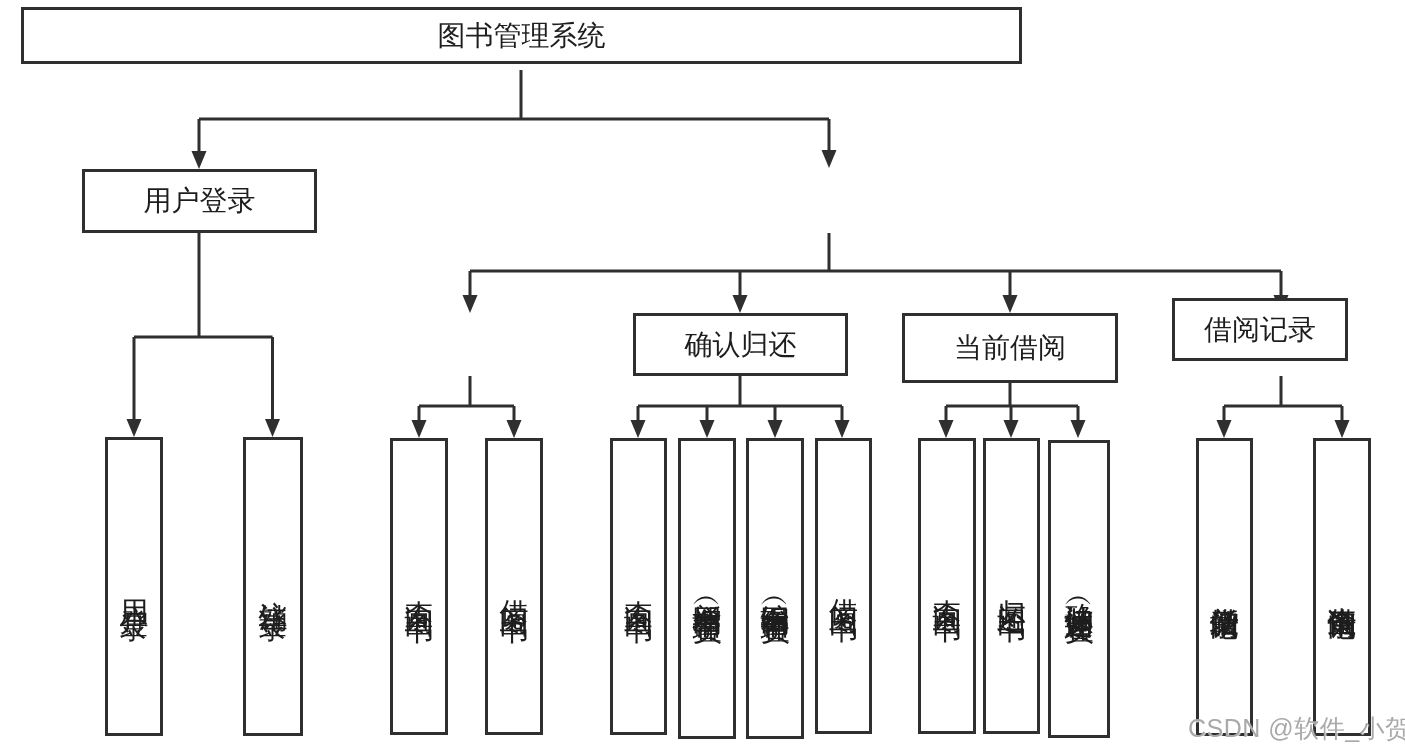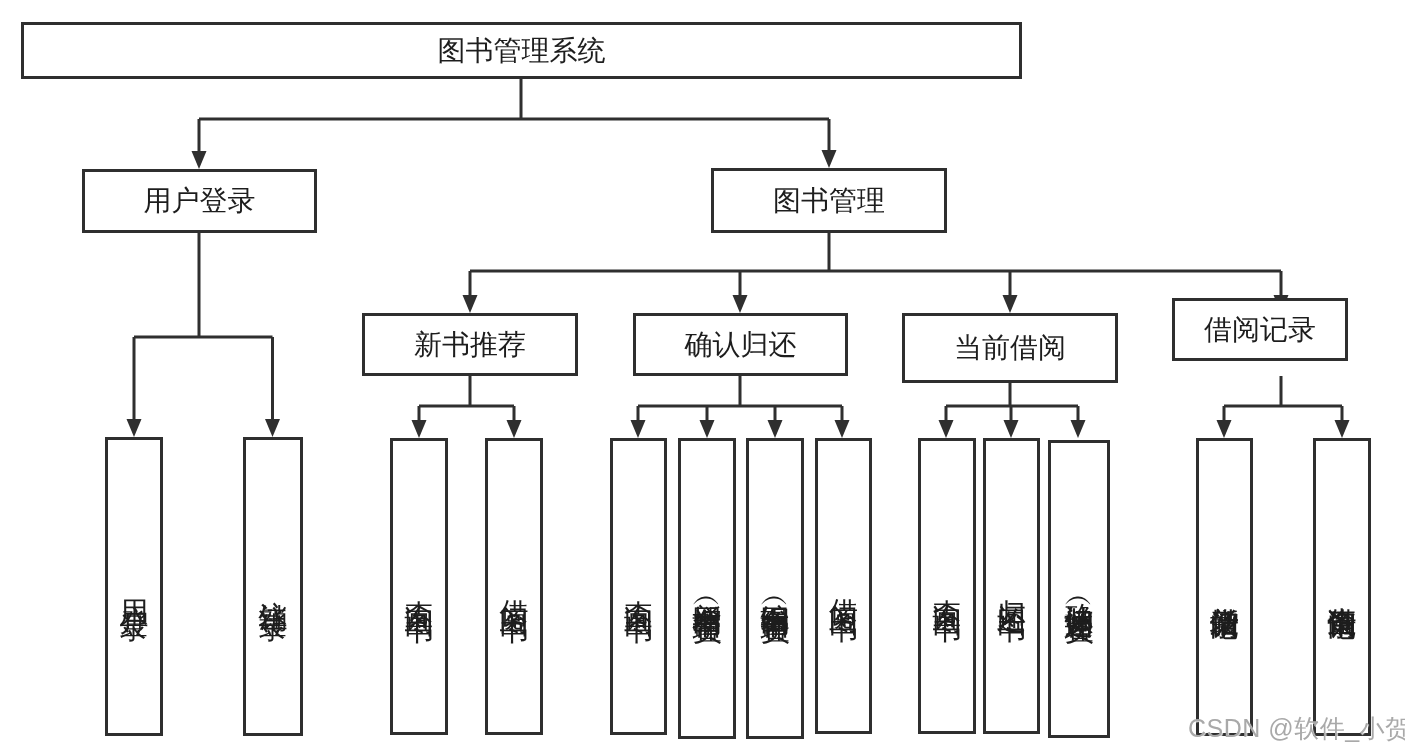--- a/index.html
+++ b/index.html
@@ -89,34 +89,28 @@
       <polygon points="767.5,420 782.5,420 775,438"></polygon>
       <polygon points="834.5,420 849.5,420 842,438"></polygon>
       <polygon points="938.5,420 953.5,420 946,438"></polygon>
       <polygon points="1003.5,420 1018.5,420 1011,438"></polygon>
       <polygon points="1070.5,420 1085.5,420 1078,438"></polygon>
       <polygon points="1216.5,420 1231.5,420 1224,438"></polygon>
       <polygon points="1334.5,420 1349.5,420 1342,438"></polygon>
     </g>
   </svg>
 
-  <div class="box" style="left:21px;top:22px;width:1001px;height:57px">
+  <div class="box" style="left:21px;top:7px;width:1001px;height:57px">
     <span>图书管理系统</span>
   </div>
 
   <div class="box" style="left:82px;top:169px;width:235px;height:64px">
     <span>用户登录</span>
   </div>
-  <div class="box" style="left:711px;top:168px;width:236px;height:65px">
-    <span>图书管理</span>
-  </div>
 
-  <div class="box" style="left:362px;top:313px;width:216px;height:63px">
-    <span>新书推荐</span>
-  </div>
   <div class="box" style="left:633px;top:313px;width:215px;height:63px">
     <span>确认归还</span>
   </div>
   <div class="box" style="left:902px;top:313px;width:216px;height:70px">
     <span>当前借阅</span>
   </div>
   <div class="box" style="left:1172px;top:298px;width:176px;height:63px">
     <span>借阅记录</span>
   </div>
 

